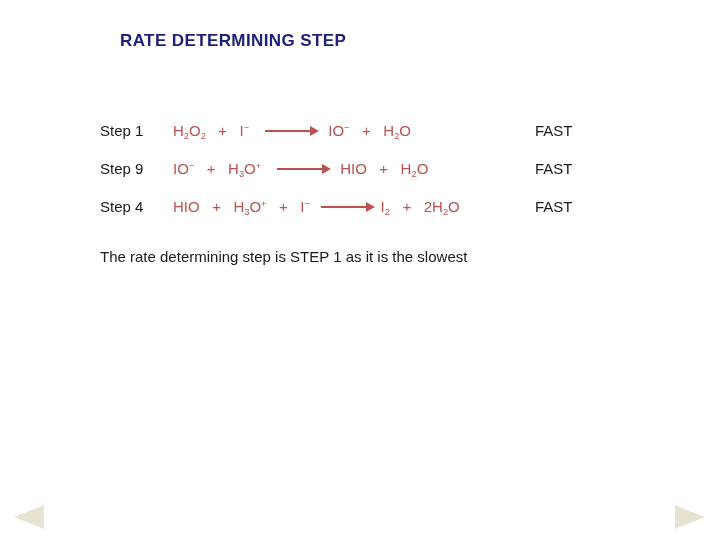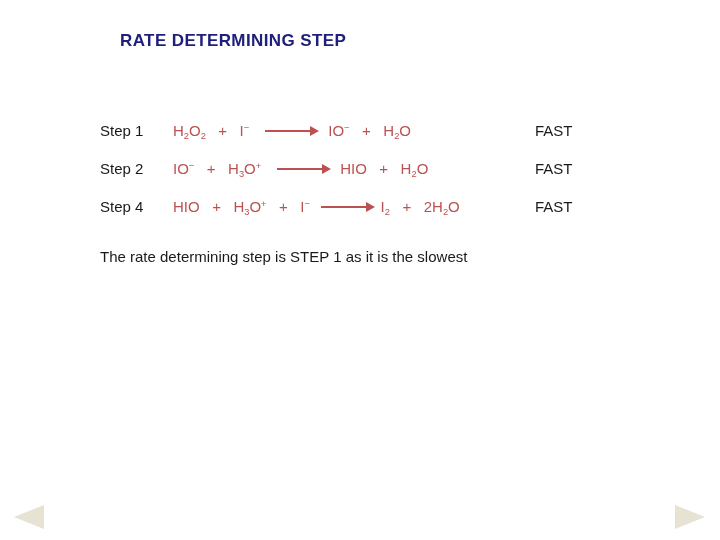--- a/index.html
+++ b/index.html
@@ -74,21 +74,21 @@
   <h1 class="title">RATE DETERMINING STEP</h1>
 
 
   <div class="row r2">
     <span class="abs x-label">Step 1</span>
     <span class="abs x-frm formula step-color">H<span class="sub">2</span>O<span class="sub">2</span>   +   I<span class="sup">−</span>   <span class="rxn-arrow"></span>   IO<span class="sup">−</span>   +   H<span class="sub">2</span>O</span>
     <span class="abs x-right">FAST</span>
   </div>
 
   <div class="row r3">
-    <span class="abs x-label">Step 2</span>
+    <span class="abs x-label">Step 9</span>
     <span class="abs x-frm formula step-color">IO<span class="sup">−</span>   +   H<span class="sub">3</span>O<span class="sup">+</span>   <span class="rxn-arrow"></span>   HIO   +   H<span class="sub">2</span>O</span>
     <span class="abs x-right">FAST</span>
   </div>
 
   <div class="row r4">
     <span class="abs x-label">Step 4</span>
     <span class="abs x-frm formula step-color">HIO   +   H<span class="sub">3</span>O<span class="sup">+</span>   +   I<span class="sup">−</span>  <span class="rxn-arrow"></span>  I<span class="sub">2</span>   +   2H<span class="sub">2</span>O</span>
     <span class="abs x-right">FAST</span>
   </div>
 

